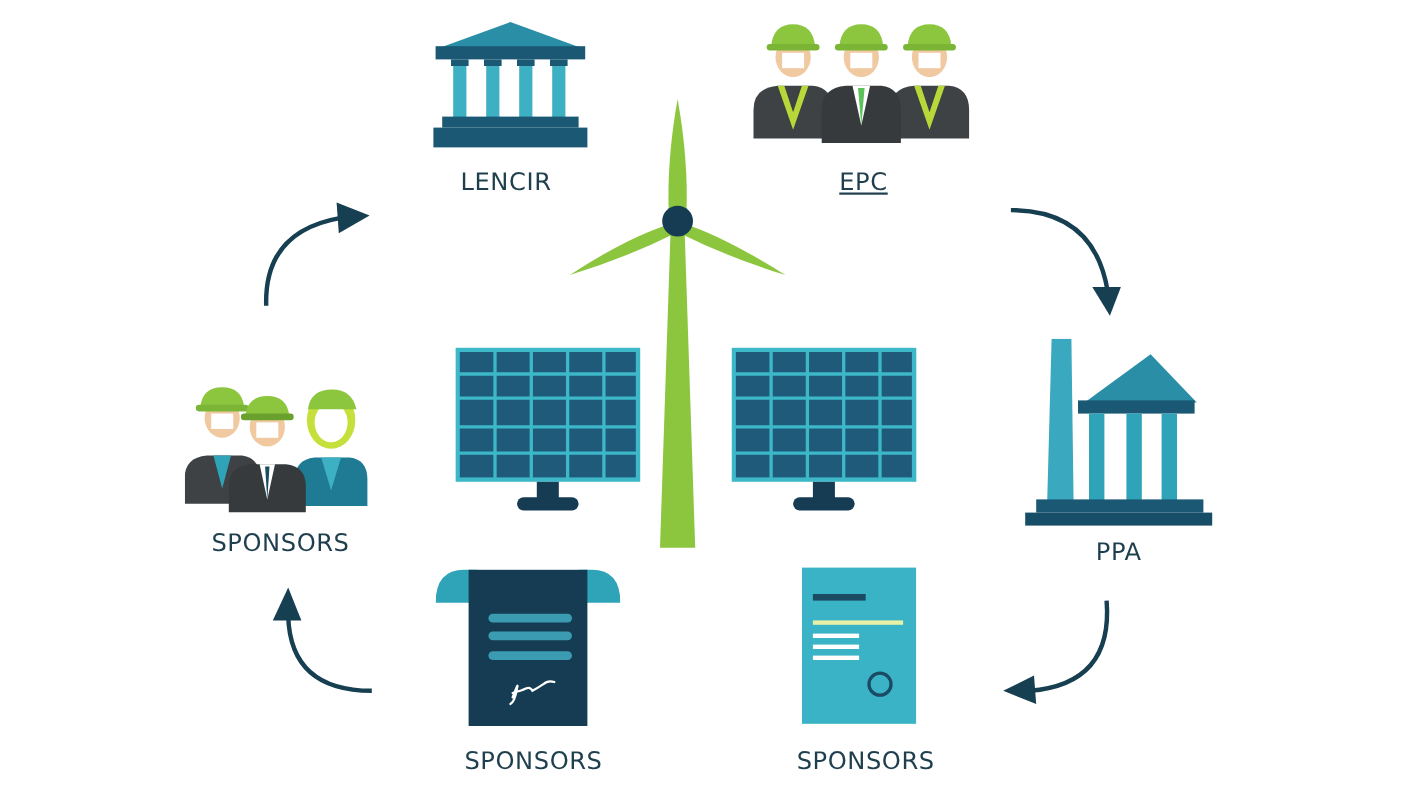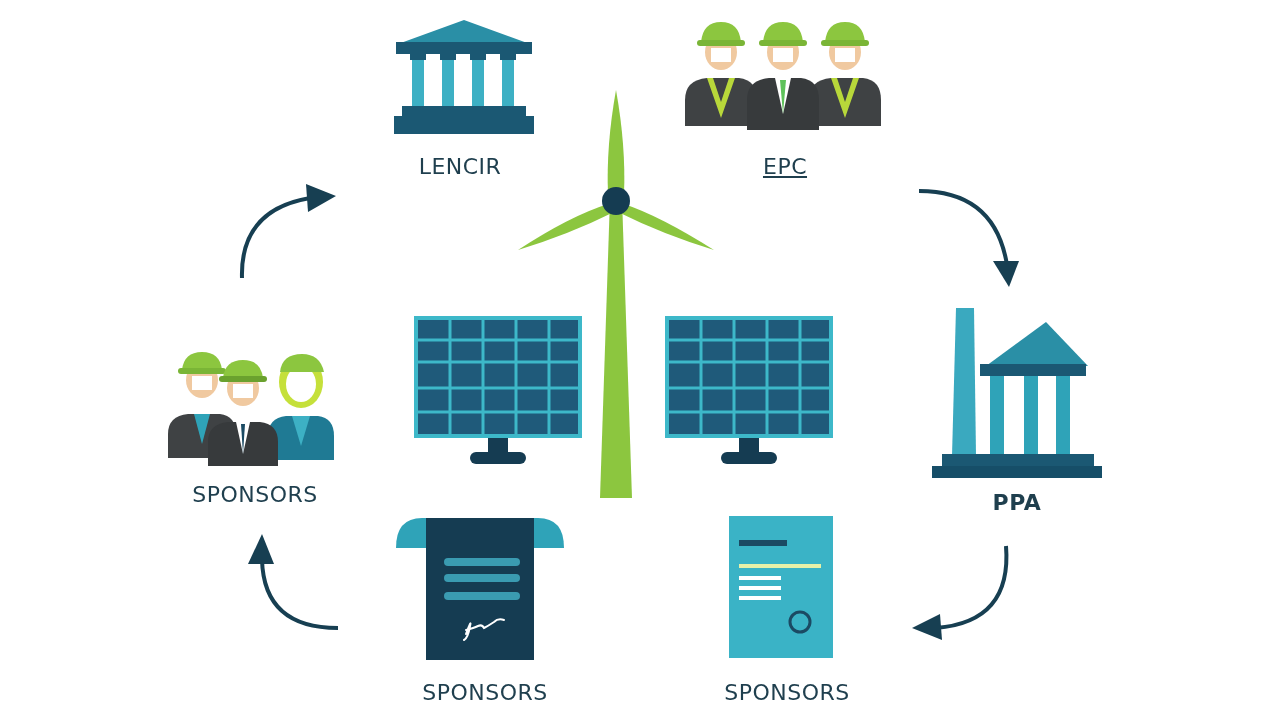--- a/index.html
+++ b/index.html
@@ -101,21 +101,21 @@
     <polygon points="26,0 44,0 46,148 22,148" fill="#3aa9bf"></polygon>
     <polygon points="116,14 56,58 158,58" fill="#2a8fa6"></polygon>
     <rect x="50" y="56" width="106" height="12" fill="#1b5873"></rect>
     <rect x="60" y="68" width="14" height="80" fill="#2fa3b8"></rect>
     <rect x="94" y="68" width="14" height="80" fill="#2fa3b8"></rect>
     <rect x="126" y="68" width="14" height="80" fill="#2fa3b8"></rect>
     <rect x="12" y="146" width="152" height="12" fill="#1b5873"></rect>
     <rect x="2" y="158" width="170" height="12" fill="#164e68"></rect>
   </svg>
 </div>
-<div class="label" style="left:975px; top:490px; width:84px;font-weight:bold;">PPA</div>
+<div class="label" style="left:975px; top:490px; width:84px;">PPA</div>
 
 <div class="abs" style="left:396px; top:514px; width:168px; height:148px;">
   <svg width="168" height="148" viewBox="0 0 168 148">
     <path d="M0,34 Q0,4 26,4 L38,4 L38,34 Z" fill="#2fa3b8"></path>
     <path d="M168,34 Q168,4 142,4 L130,4 L130,34 Z" fill="#2fa3b8"></path>
     <rect x="30" y="4" width="108" height="142" fill="#153c52"></rect>
     <rect x="48" y="44" width="76" height="8" rx="4" fill="#3a9bb1"></rect>
     <rect x="48" y="60" width="76" height="8" rx="4" fill="#3a9bb1"></rect>
     <rect x="48" y="78" width="76" height="8" rx="4" fill="#3a9bb1"></rect>
     <path d="M70,120 Q76,104 74,112 Q72,124 68,126 M70,116 Q78,114 82,112 Q86,110 88,114 Q92,112 98,108 Q102,104 108,106" stroke="#ffffff" stroke-width="2" fill="none" stroke-linecap="round"></path>

